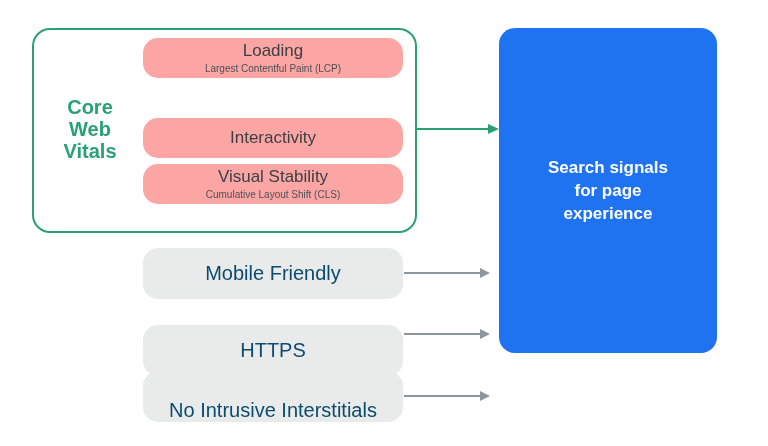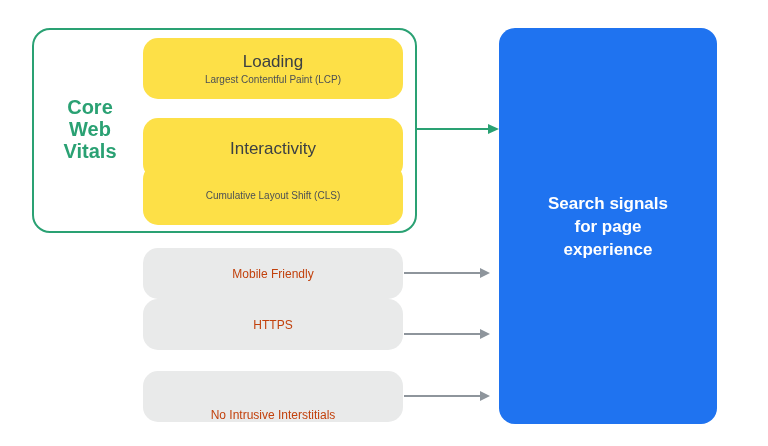--- a/index.html
+++ b/index.html
@@ -14,51 +14,51 @@
   }
   .cwv-label{
     position:absolute;left:42px;top:96px;width:96px;text-align:center;
     color:#2aa173;font-size:20px;font-weight:bold;line-height:22px;
   }
   .pill{
     position:absolute;left:143px;width:260px;box-sizing:border-box;
     display:flex;flex-direction:column;align-items:center;justify-content:center;
     text-align:center;
   }
-  .pill.mint{background:#fde047;border-radius:15px;height:61px;}
+  .pill.mint{background:#fca5a5;border-radius:15px;height:40px;}
   .pill.gray{background:#e9eaea;border-radius:15px;height:51px;}
   .pill-title{font-size:17px;color:#3c4043;line-height:20px;}
   .pill-sub{font-size:10px;color:#4c5055;line-height:13px;margin-top:1px;}
-  .pill-single{font-size:12px;color:#c2410c;}
+  .pill-single{font-size:20px;color:#0c4a6e;}
   #pill-mint-0{top:38px;}
   #pill-mint-1{top:118px;}
   #pill-mint-2{top:164px;}
   #pill-gray-0{top:248px;}
-  #pill-gray-1{top:299px;}
+  #pill-gray-1{top:325px;}
   #pill-gray-2{top:371px;justify-content:flex-end;}
   
   .arrow{position:absolute;height:12px;}
   .arrow .line{position:absolute;left:0;top:5px;height:2px;}
   .arrow .head{
     position:absolute;top:1px;width:0;height:0;
     border-top:5px solid transparent;border-bottom:5px solid transparent;
   }
   .arrow.green{left:417px;width:82px;}
   .arrow.green .line{width:73px;background:#2aa173;}
   .arrow.green .head{left:71px;border-left:11px solid #2aa173;}
   .arrow.grayline{left:404px;width:86px;}
   .arrow.grayline .line{width:77px;background:#8e959c;}
   .arrow.grayline .head{left:76px;border-left:10px solid #8e959c;}
   #arrow-green{top:123px;}
   #arrow-gray-0{top:267px;}
   #arrow-gray-1{top:328px;}
   #arrow-gray-2{top:390px;}
   
   .result-box{
-    position:absolute;left:499px;top:28px;width:218px;height:396px;
+    position:absolute;left:499px;top:28px;width:218px;height:325px;
     background:#1f73f0;border-radius:16px;
     display:flex;flex-direction:column;align-items:center;justify-content:center;
     color:#ffffff;font-size:17px;font-weight:bold;line-height:23px;text-align:center;
   }
 </style>
 </head>
 <body>
 
 <div class="canvas">
 
@@ -73,20 +73,21 @@
   <div class="pill mint" id="pill-mint-0">
     <div class="pill-title">Loading</div>
     <div class="pill-sub">Largest Contentful Paint (LCP)</div>
   </div>
 
   <div class="pill mint" id="pill-mint-1">
     <div class="pill-title">Interactivity</div>
   </div>
 
   <div class="pill mint" id="pill-mint-2">
+    <div class="pill-title">Visual Stability</div>
     <div class="pill-sub">Cumulative Layout Shift (CLS)</div>
   </div>
 
   <div class="arrow green" id="arrow-green">
     <div class="line"></div>
     <div class="head"></div>
   </div>
 
   <div class="pill gray" id="pill-gray-0">
     <div class="pill-single">Mobile Friendly</div>

